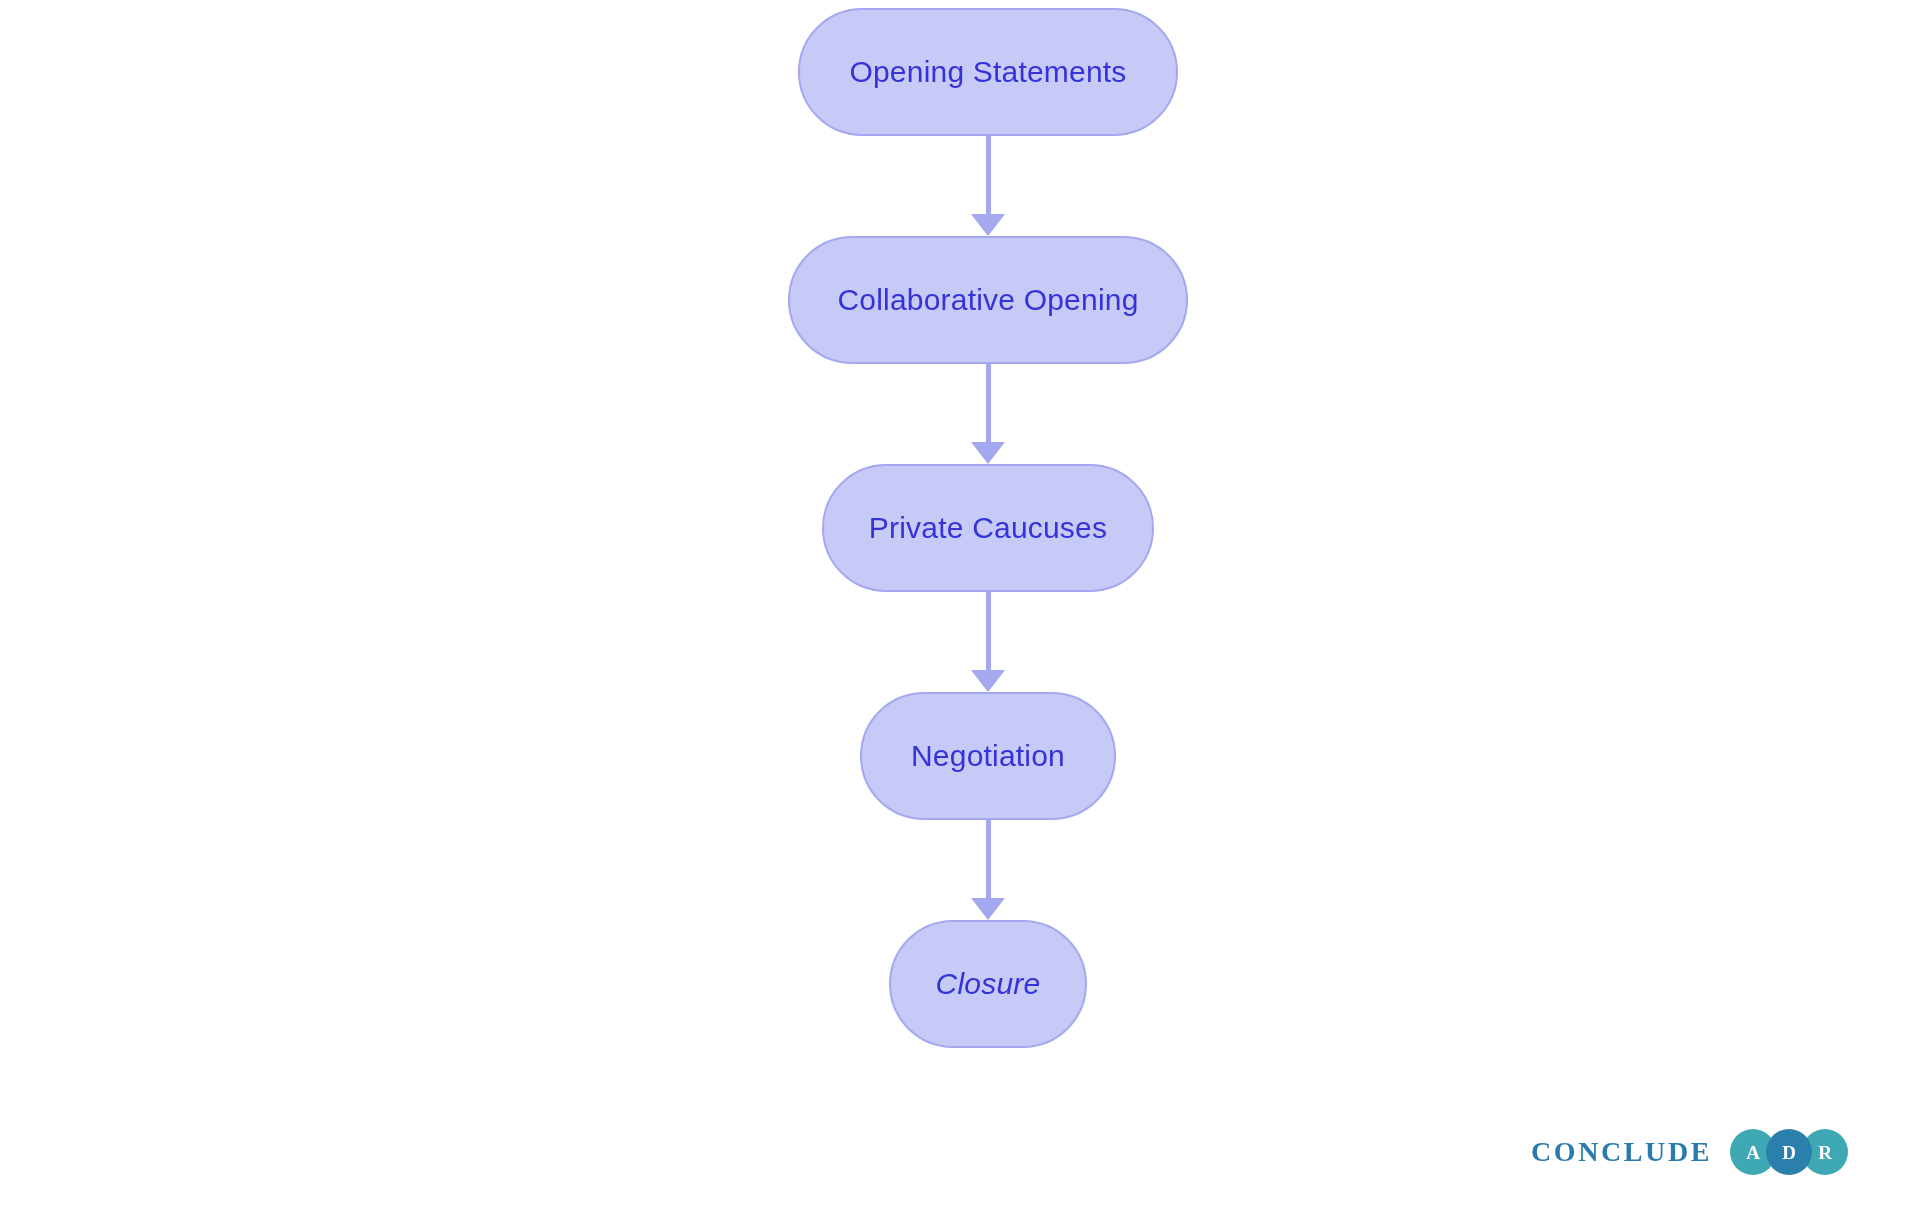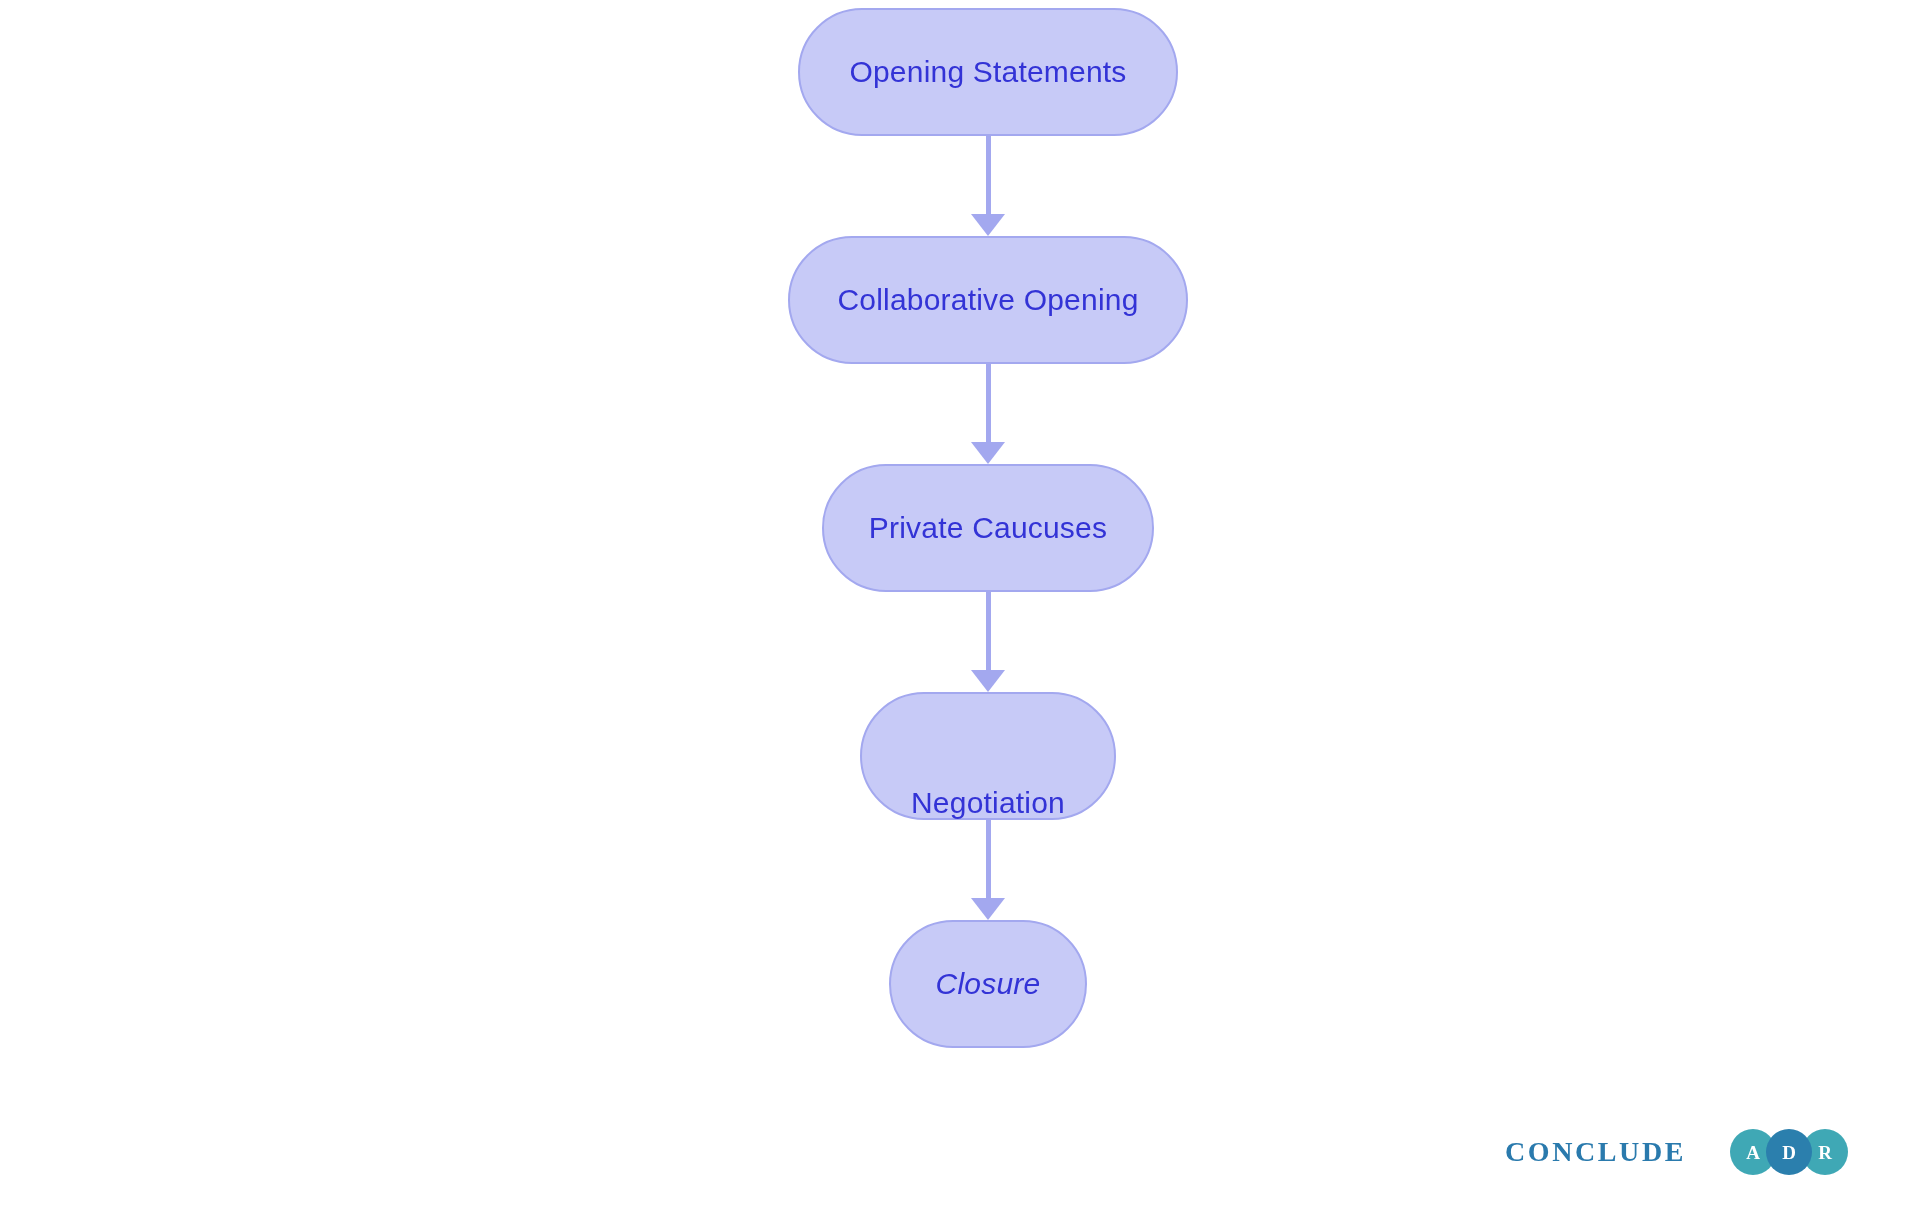--- a/index.html
+++ b/index.html
@@ -52,21 +52,21 @@
 
   .node-label {
     padding: 0 46px;
     pointer-events: none;
   }
 
   
   .node.n1 { width: 380px; }
   .node.n2 { width: 400px; }
   .node.n3 { width: 332px; }
-  .node.n4 { width: 256px; align-items: flex-end; }
+  .node.n4 { width: 256px; }
   .node.n5 { width: 198px; font-style: italic; }
 
   
   .connector {
     position: relative;
     width: 34px;
     display: flex;
     flex-direction: column;
     align-items: center;
     justify-content: flex-start;
@@ -94,21 +94,21 @@
   .connector.c3 { height: 100px; }
   .connector.c4 { height: 100px; }
 
   
   .brand {
     position: absolute;
     right: 72px;
     bottom: 40px;
     display: flex;
     align-items: center;
-    gap: 44px;
+    gap: 18px;
   }
 
   .brand-word {
     font-family: "Liberation Serif", "DejaVu Serif", serif;
     font-size: 28px;
     font-weight: 700;
     letter-spacing: 2.6px;
     color: #2a7aad;
     line-height: 1;
   }

